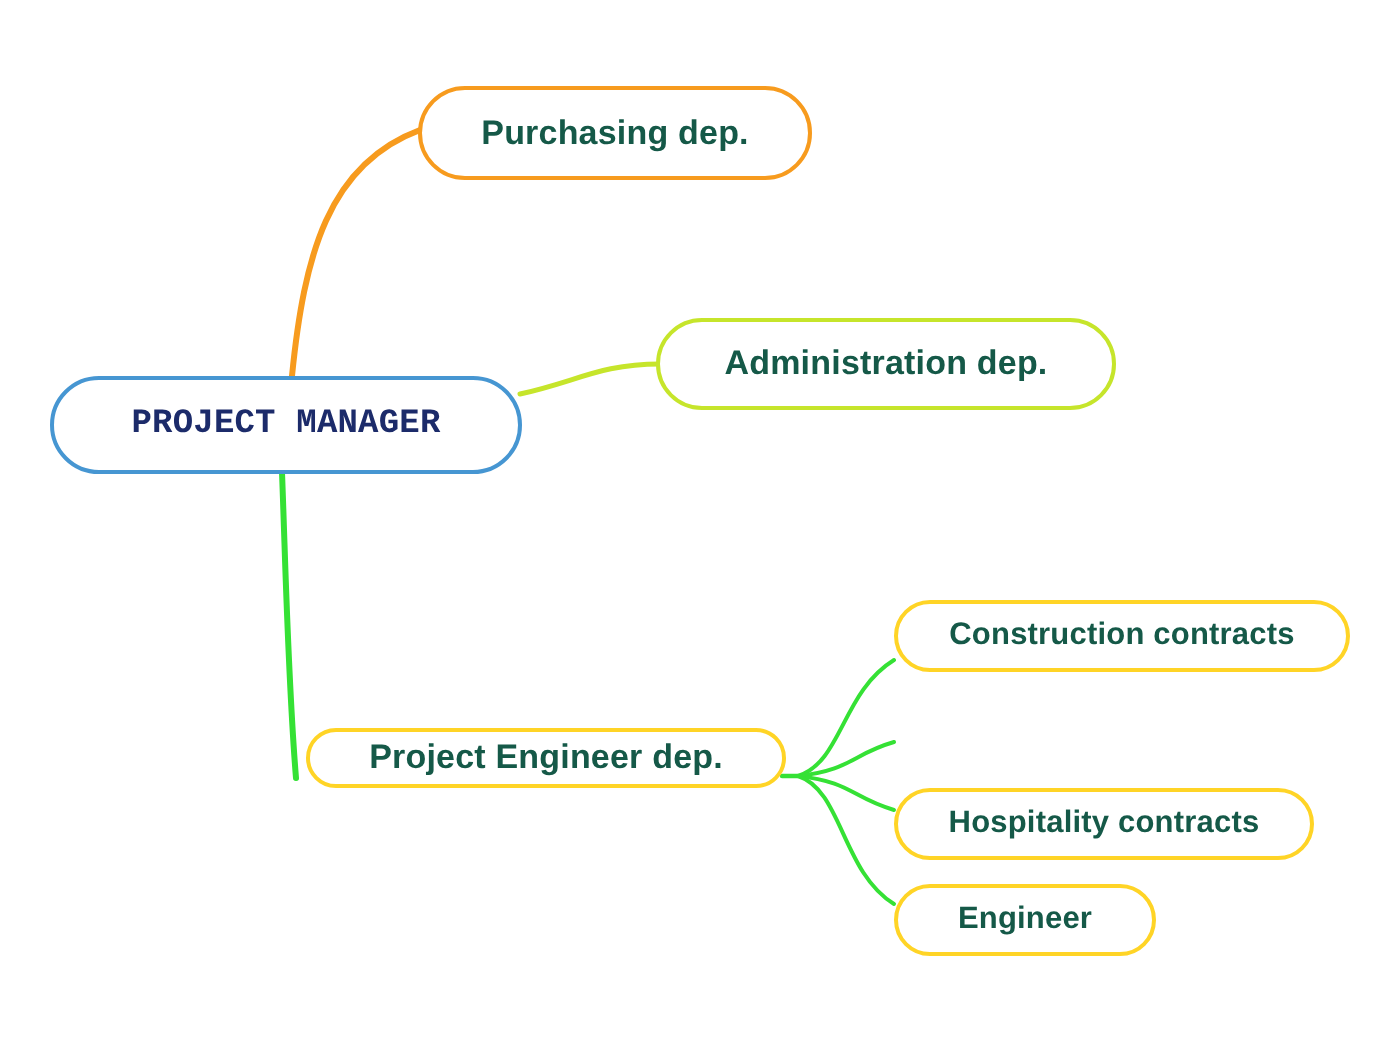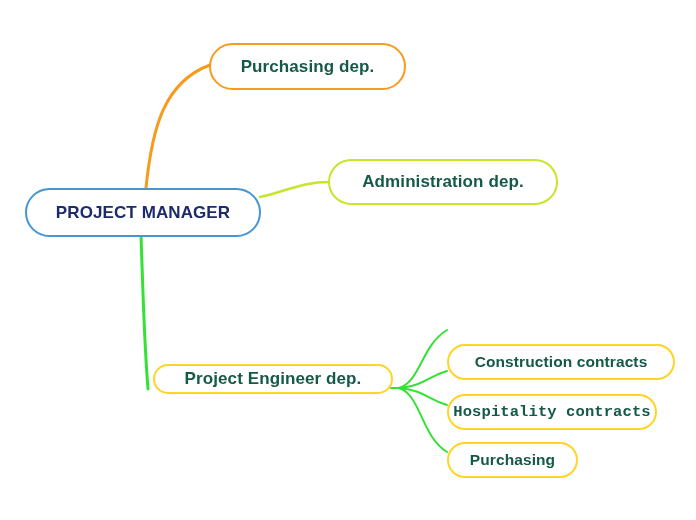--- a/index.html
+++ b/index.html
@@ -39,20 +39,21 @@
   }
   .node .label {
     font-weight: 700;
     letter-spacing: 0.1px;
   }
   .root-node {
     left: 25px; top: 188px;
     width: 236px; height: 49px;
     border-radius: 25px;
     font-size: 17px;
+    font-family: Liberation Mono, monospace;
   }
   .n-purchasing {
     left: 209px; top: 43px;
     width: 197px; height: 47px;
     border-radius: 24px;
     font-size: 17px;
   }
   .n-administration {
     left: 328px; top: 159px;
     width: 230px; height: 46px;
@@ -62,23 +63,23 @@
   .n-engineer {
     left: 153px; top: 364px;
     width: 240px; height: 30px;
     border-radius: 23px;
     font-size: 17px;
   }
   .child-node {
     border-radius: 18px;
     font-size: 15.5px;
   }
-  .n-construction { left: 447px; top: 300px; width: 228px; height: 36px; margin-top: 44px; }
+  .n-construction { left: 447px; top: 300px; width: 228px; height: 36px; }
   .n-safety       { left: 447px; top: 347px; width: 173px; height: 36px; }
-  .n-hospitality  { left: 447px; top: 394px; width: 210px; height: 36px; font-family: Liberation Mono, monospace; }
+  .n-hospitality  { left: 447px; top: 394px; width: 210px; height: 36px; }
   .n-mechanics    { left: 447px; top: 442px; width: 131px; height: 36px; }
 </style>
 </head>
 <body>
 
 <div class="canvas" style="background: rgb(255, 255, 255);">
 
   <svg class="connectors" viewBox="0 0 696 520" xmlns="http://www.w3.org/2000/svg">
     <path stroke-width="3" d="M 146,188 C 152,128 164,82 210,65" stroke="#f79b1e"></path>
     <path stroke-width="2.5" d="M 260,197 C 288,191 300,182 330,182" stroke="#c6e52b"></path>
@@ -109,16 +110,16 @@
   <div class="node child-node n-construction" style="border-color: rgb(255, 212, 38); color: rgb(21, 89, 72);">
     <span class="label">Construction contracts</span>
   </div>
 
 
   <div class="node child-node n-hospitality" style="border-color: rgb(255, 212, 38); color: rgb(21, 89, 72);">
     <span class="label">Hospitality contracts</span>
   </div>
 
   <div class="node child-node n-mechanics" style="border-color: rgb(255, 212, 38); color: rgb(21, 89, 72);">
-    <span class="label">Purchasing</span>
+    <span class="label">Engineer</span>
   </div>
 
 </div>
 
 </body></html>

